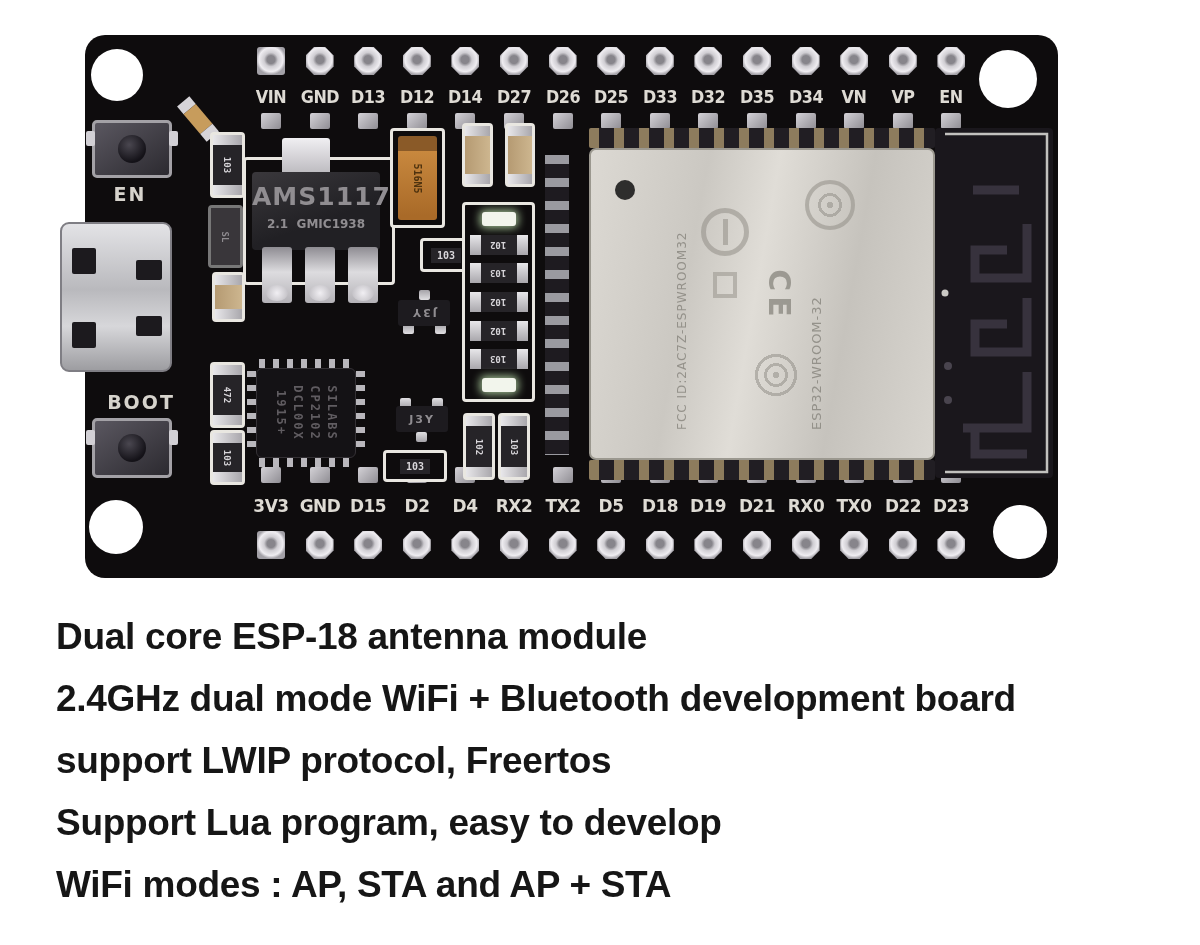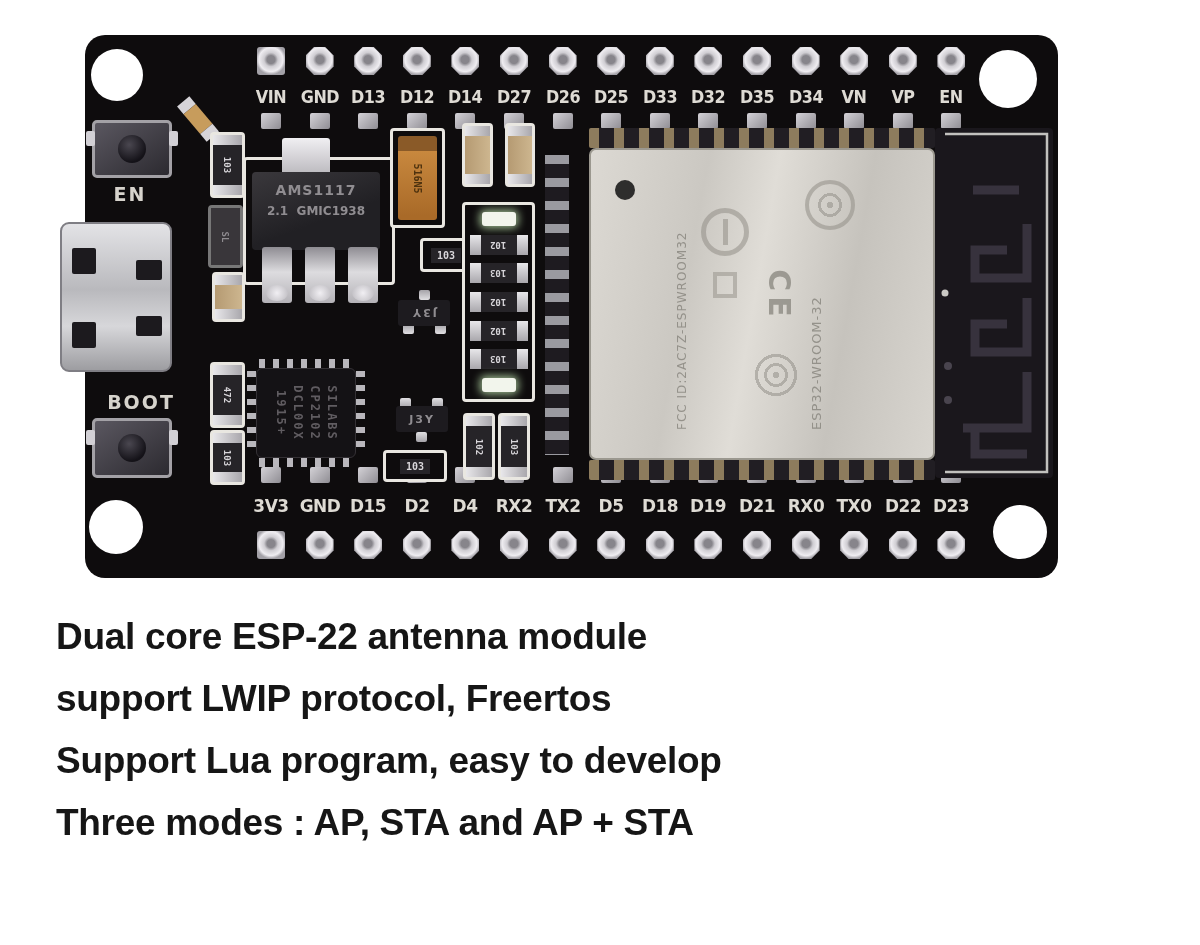--- a/index.html
+++ b/index.html
@@ -277,21 +277,21 @@
     <div class="end"></div>
       <div class="bod">
         <span>103</span>
       </div>
       <div class="end"></div>
   </div>
 
   <div class="sbox" style="left:158px;top:122px;width:152px;height:128px;background:transparent;"></div>
   <div class="abs" style="left:197px;top:103px;width:48px;height:38px;background:linear-gradient(180deg,#f0eff2,#b9b7bc);border-radius:3px;"></div>
   <div class="chipbody" style="left:167px;top:137px;width:128px;height:78px;">
-    <div style="font-size:14px;font-weight:bold;margin-top:10px;letter-spacing:1px;">AMS1117</div>
+    <div style="font-size:25px;font-weight:bold;margin-top:10px;letter-spacing:1px;">AMS1117</div>
     <div style="font-size:12px;font-weight:bold;margin-top:6px;white-space:pre;">2.1  GMIC1938</div>
   </div>
   <div class="leg" style="left:177px;top:212px;height:56px;"></div>
   <div class="leg" style="left:220px;top:212px;height:56px;"></div>
   <div class="leg" style="left:263px;top:212px;height:56px;"></div>
 
   <div class="sbox" style="left:305px;top:93px;width:55px;height:100px;">
     <div class="abs" style="left:5px;top:5px;width:39px;height:84px;border-radius:3px;
          background:linear-gradient(180deg,#8a5a28 0 18%,#d29048 18%,#b4princess 0);background:linear-gradient(180deg,#8a5a28 0 18%,var(--orange) 18%,#a96a28 95%);
          display:flex;align-items:center;justify-content:center;overflow:hidden;">
@@ -433,17 +433,18 @@
       </g>
       <circle cx="10" cy="165" r="3.5" fill="#cac8c4"></circle>
       <circle cx="13" cy="238" r="4" fill="#49444e"></circle>
       <circle cx="13" cy="272" r="4" fill="#49444e"></circle>
     </svg>
   </div>
 
 </div>
 
 <div class="caption">
-  <p>Dual core ESP-22 antenna module</p>
+  <p>Dual core ESP-18 antenna module</p>
+  <p>2.4GHz dual mode WiFi + Bluetooth development board</p>
   <p>support LWIP protocol, Freertos</p>
   <p>Support Lua program, easy to develop</p>
-  <p>Three modes : AP, STA and AP + STA</p>
+  <p>WiFi modes : AP, STA and AP + STA</p>
 </div>
 
 </body></html>

